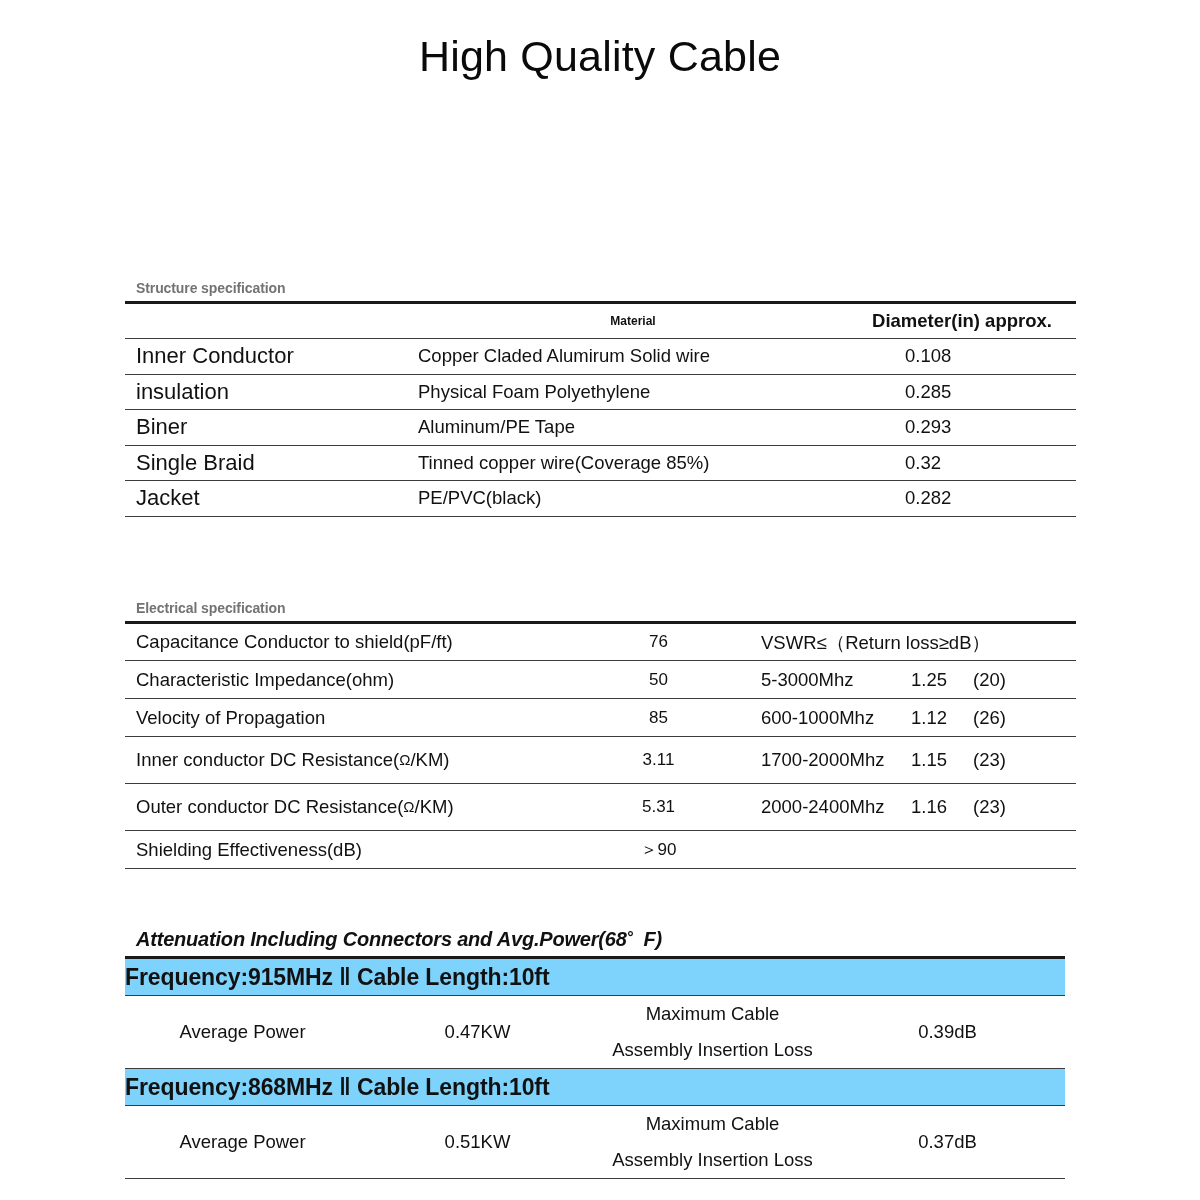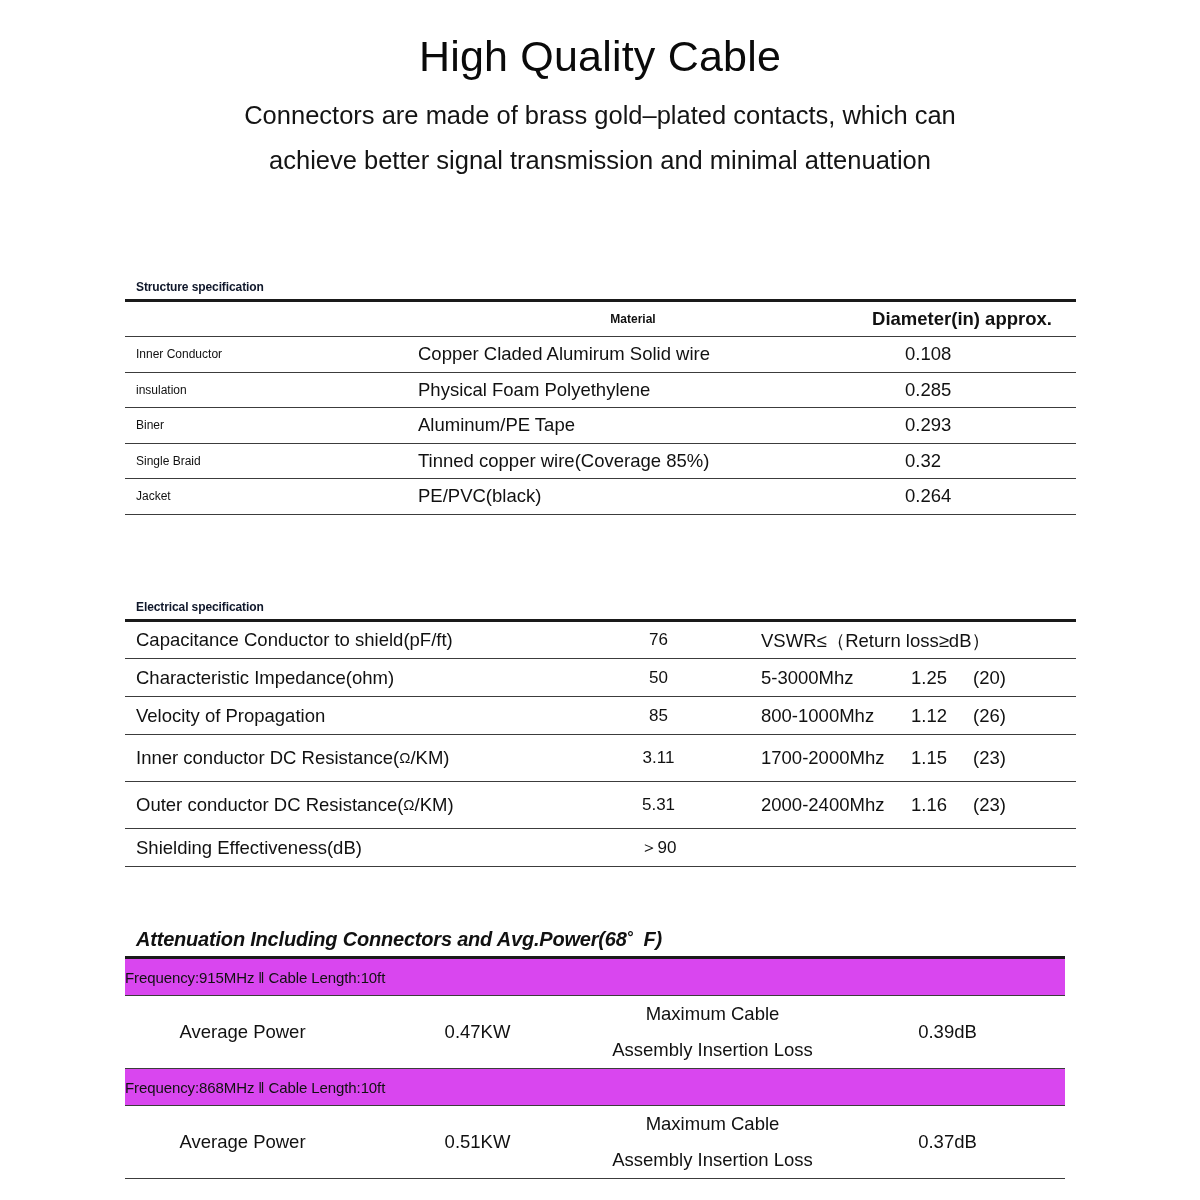--- a/index.html
+++ b/index.html
@@ -38,23 +38,23 @@
     color: #141414;
   }
 
   
   .section {
     position: absolute;
     left: 125px;
     width: 940px;
   }
   .section-title {
-    font-size: 12px;
+    font-size: 14px;
     font-weight: bold;
-    color: #0f172a;
+    color: #737373;
     padding-left: 11px;
     margin-bottom: 5px;
     letter-spacing: -0.1px;
   }
   table.spec {
     width: 940px;
     border-collapse: collapse;
     table-layout: fixed;
   }
   table.spec td, table.spec th {
@@ -63,21 +63,21 @@
     vertical-align: middle;
     border-bottom: 1.6px solid #3c3c3c;
   }
   .topline {
     border-top: 3.4px solid #1a1a1a;
   }
 
   
   #structure-table tr { height: 35.5px; }
   #structure-table tr.hdr { height: 36px; }
-  #structure-table .c1 { width: 282px; padding-left: 11px; font-size: 12px; margin-top: 17px; }
+  #structure-table .c1 { width: 282px; padding-left: 11px; font-size: 22px; margin-top: 17px; }
   #structure-table .c2 { width: 430px; font-size: 18.5px; }
   #structure-table .c3 { width: 228px; font-size: 18.5px; padding-left: 57px; }
   #structure-table th.c2 { font-weight: bold; font-size: 12px; text-align: center; padding-left:0; }
   #structure-table th.c3 { font-weight: bold; font-size: 18.5px; text-align: center; padding-left:0; }
   #structure-table th.c1 { border-bottom: 1.6px solid #3c3c3c; }
 
   
   #electrical-table .e1 { width: 420px; padding-left: 11px; font-size: 18.5px; }
   #electrical-table .e2 { width: 205px; font-size: 17px; text-align: center; }
   #electrical-table .e3 { width: 315px; font-size: 18.5px; }
@@ -91,23 +91,23 @@
   .ohm {
     font-size: 15px;
     position: relative;
     top: -1px;
   }
 
   
   #atten-table { width: 940px; border-collapse: collapse; table-layout: fixed; }
   #atten-table td { padding: 0; border-bottom: 1.6px solid #3c3c3c; vertical-align: middle; }
   .freq-bar td {
-    background: #d946ef;
-    font-weight: normal;
-    font-size: 15px;
+    background: #7dd3fc;
+    font-weight: bold;
+    font-size: 23px;
     height: 36px;
     padding-left: 11px;
     letter-spacing: -0.1px;
   }
   .atten-row td { height: 72px; font-size: 18.5px; text-align: center; }
   .atten-row .a1 { width: 290px; }
   .atten-row .a2 { width: 215px; }
   .atten-row .a3 { width: 270px; line-height: 1.95; }
   .atten-row .a4 { width: 165px; }
   .atten-title {
@@ -118,24 +118,20 @@
     letter-spacing: -0.2px;
     font-style: italic;
   }
   .deg { font-size: 16px; vertical-align: 3px; }
 </style>
 </head>
 <body>
 
 <div class="header">
   <h1 class="main-title">High Quality Cable</h1>
-  <div class="subtitle">
-    <div>Connectors are made of brass gold–plated contacts, which can</div>
-    <div>achieve better signal transmission and minimal attenuation</div>
-  </div>
 </div>
 
 <div class="section" style="top: 280px;">
   <div class="section-title">Structure specification</div>
   <table class="spec" id="structure-table">
     <thead>
       <tr class="hdr">
         <th class="c1 topline"></th>
         <th class="c2 topline">Material</th>
         <th class="c3 topline">Diameter(in) approx.</th>
@@ -158,21 +154,21 @@
         <td class="c3">0.293</td>
       </tr>
       <tr>
         <td class="c1">Single Braid</td>
         <td class="c2">Tinned copper wire(Coverage 85%)</td>
         <td class="c3">0.32</td>
       </tr>
       <tr>
         <td class="c1">Jacket</td>
         <td class="c2">PE/PVC(black)</td>
-        <td class="c3">0.264</td>
+        <td class="c3">0.282</td>
       </tr>
     </tbody>
   </table>
 </div>
 
 <div class="section" style="top: 600px;">
   <div class="section-title">Electrical specification</div>
   <table class="spec" id="electrical-table">
     <tbody>
       <tr>
@@ -191,21 +187,21 @@
             <span class="vs">1.25</span>
             <span class="rl">(20)</span>
           </span>
         </td>
       </tr>
       <tr>
         <td class="e1">Velocity of Propagation</td>
         <td class="e2">85</td>
         <td class="e3">
           <span class="freqcell">
-            <span class="fq">800-1000Mhz</span>
+            <span class="fq">600-1000Mhz</span>
             <span class="vs">1.12</span>
             <span class="rl">(26)</span>
           </span>
         </td>
       </tr>
       <tr class="tall">
         <td class="e1"><span>Inner conductor DC Resistance(</span><span class="ohm">Ω</span><span>/KM)</span></td>
         <td class="e2">3.11</td>
         <td class="e3">
           <span class="freqcell">

